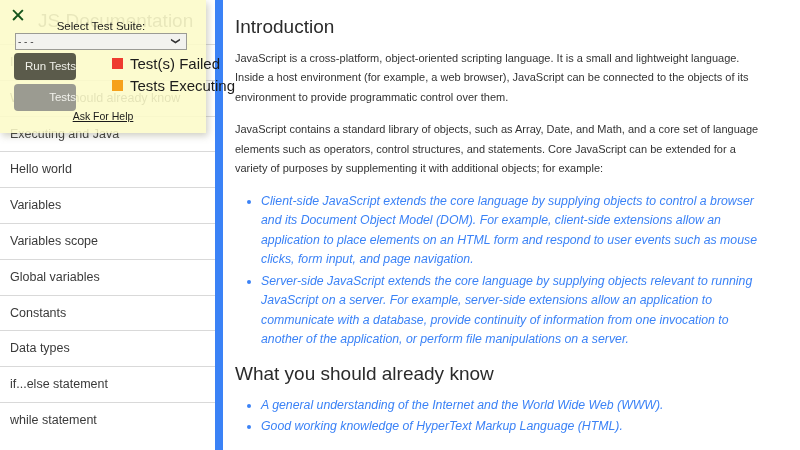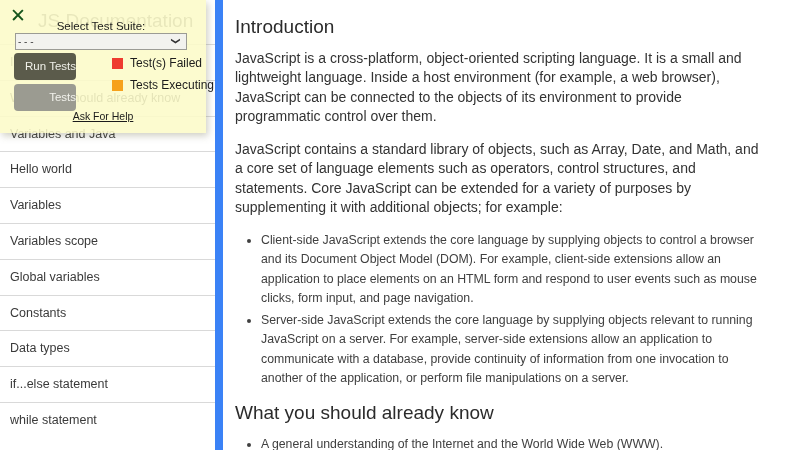--- a/index.html
+++ b/index.html
@@ -52,34 +52,35 @@
     overflow: hidden;
   }
   .main h2 {
     font-size: 19px;
     font-weight: normal;
     color: #2b2b2b;
     margin: 10px 0 10px 0;
     line-height: 1.2;
   }
   .main p {
-    font-size: 14px;
+    font-size: 11px;
     line-height: 19.5px;
     margin: 0 0 13px 0;
     color: #333333;
   }
   .main ul {
     margin: 0 0 13px 0;
     padding-left: 26px;
   }
   .main li {
     font-size: 12.3px;
     line-height: 19.5px;
     margin: 0 0 2px 0;
-    color: #404040;
+    color: #3b82f6;
+    font-style: italic;
   }
 
   
   .test-panel {
     position: absolute;
     left: 0; top: 0;
     width: 206px;
     height: 133px;
     background: rgba(252, 250, 200, 0.88);
     box-shadow: 2px 3px 7px rgba(120,120,90,0.35);
@@ -140,21 +141,21 @@
     text-align: right;
     line-height: 27px;
     padding: 0;
   }
   .btn-run   { left: 14px; top: 53px; background: #5b5b4b; }
   .btn-tests { left: 14px; top: 84px; background: #9b9b91; color: #f2f2ec; }
 
   .legend { position: absolute; left: 112px; top: 54px; }
   .legend-row { display: flex; align-items: center; height: 18px; margin-bottom: 4px; }
   .swatch { width: 11px; height: 11px; margin-right: 7px; flex: 0 0 11px; }
-  .legend-text { font-size: 12px; color: #1c1c1c; white-space: nowrap; }
+  .legend-text { font-size: 15px; color: #1c1c1c; white-space: nowrap; }
 
   .help-link {
     position: absolute;
     left: 0; top: 110px;
     width: 206px;
     text-align: center;
     font-size: 10.5px;
     color: #1b1b1b;
     text-decoration: underline;
     cursor: pointer;
@@ -163,21 +164,21 @@
 </head>
 <body>
 
 <div id="app">
 
   <nav class="sidebar">
     <h1 class="sidebar-title">JS Documentation</h1>
     <ul class="nav-list" id="nav-list">
         <li class="nav-item"><span>Introduction</span></li>
         <li class="nav-item"><span>What you should already know</span></li>
-        <li class="nav-item"><span>Variables and Java</span></li>
+        <li class="nav-item"><span>Executing and Java</span></li>
         <li class="nav-item"><span>Hello world</span></li>
         <li class="nav-item"><span>Variables</span></li>
         <li class="nav-item"><span>Variables scope</span></li>
         <li class="nav-item"><span>Global variables</span></li>
         <li class="nav-item"><span>Constants</span></li>
         <li class="nav-item"><span>Data types</span></li>
         <li class="nav-item"><span>if...else statement</span></li>
         <li class="nav-item"><span>while statement</span></li>
       </ul>
   </nav>

